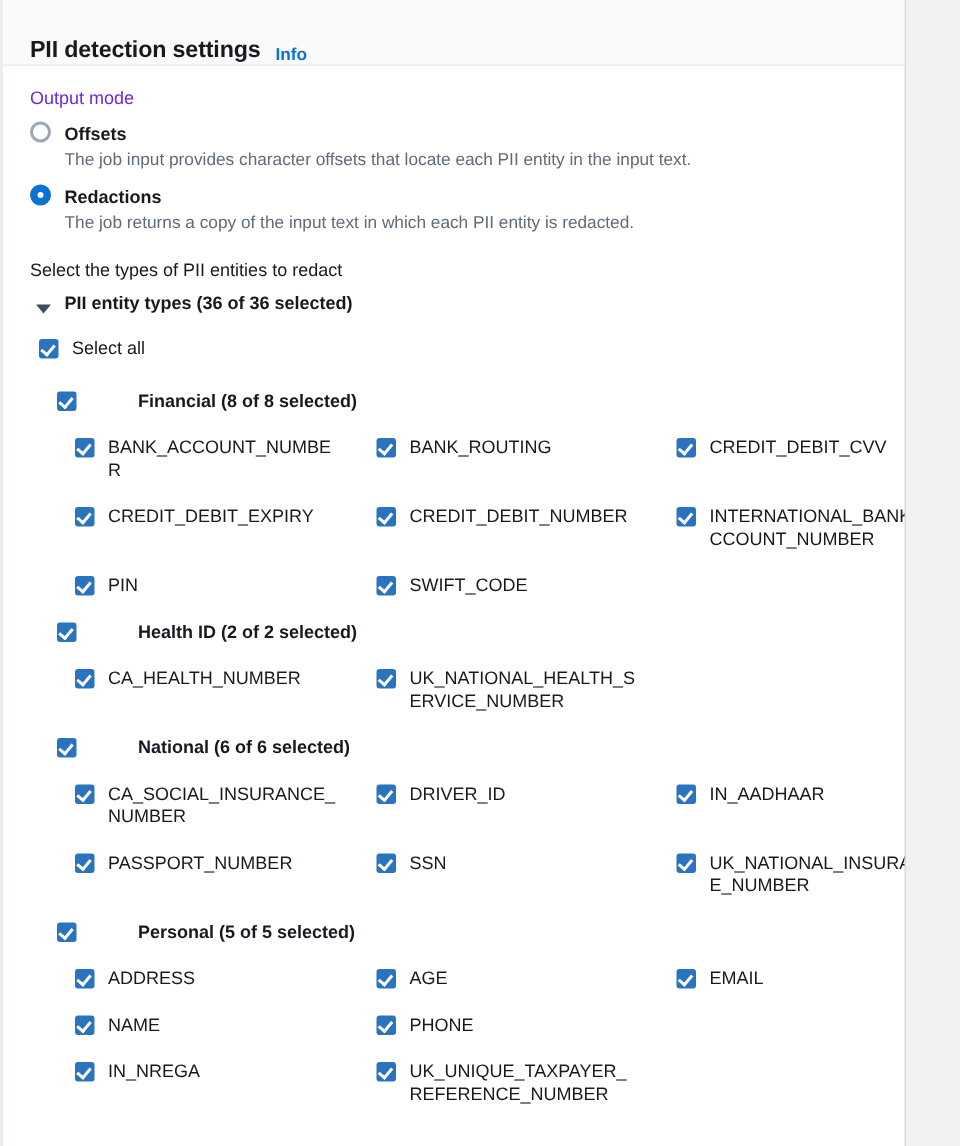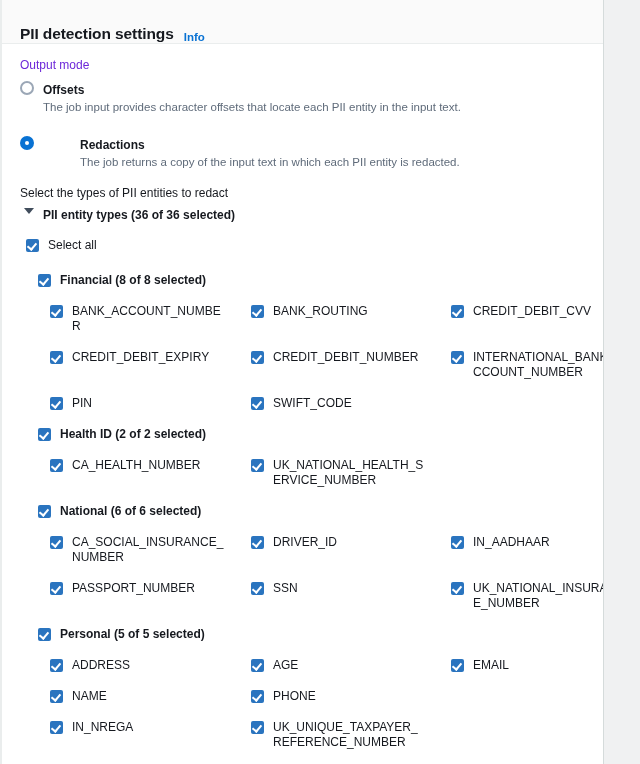--- a/index.html
+++ b/index.html
@@ -89,32 +89,32 @@
     color: #16191f;
     line-height: 16px;
   }
   .radio-desc {
     font-size: 11.5px;
     color: #5f6b7a;
     line-height: 16px;
     margin-top: 1px;
   }
   .radio-group { margin-bottom: 16px; }
-  .radio-group .radio-row + .radio-row { margin-top: 20px; gap: 37px; }
+  .radio-group .radio-row + .radio-row { margin-top: 7px; }
 
   
   .select-types-label {
     font-size: 12px;
     color: #16191f;
     margin-bottom: 8px;
   }
 
   .expandable-head {
     display: flex;
-    align-items: flex-start;
+    align-items: flex-end;
     margin-left: 4px;
     margin-bottom: 16px;
     cursor: pointer;
   }
   .caret {
     width: 0; height: 0;
     border-left: 5px solid transparent;
     border-right: 5px solid transparent;
     border-top: 6px solid #414d5c;
     margin-right: 9px;
@@ -150,21 +150,21 @@
     margin-left: 9px;
     font-size: 12px;
     line-height: 15px;
     color: #16191f;
   }
   .cb-label.bold { font-weight: bold; }
 
   .select-all-row { margin-left: 6px; margin-bottom: 20px; }
 
   .category { margin-left: 18px; margin-bottom: 10px; }
-  .category-head { margin-bottom: 16px; }
+  .category-head { margin-bottom: 16px; gap: 32px; }
 
   .entity-grid {
     margin-left: 12px;
     display: grid;
     grid-template-columns: 185px 184px 186px;
     row-gap: 15px;
     column-gap: 0;
     gap: 16px;
   }
   .entity-grid .cb-label {

